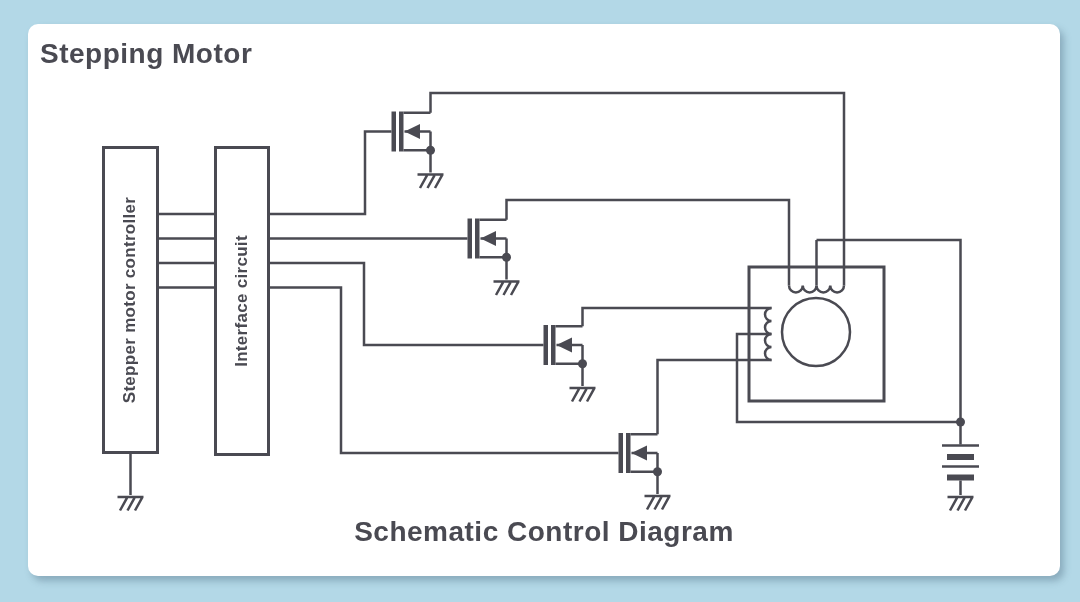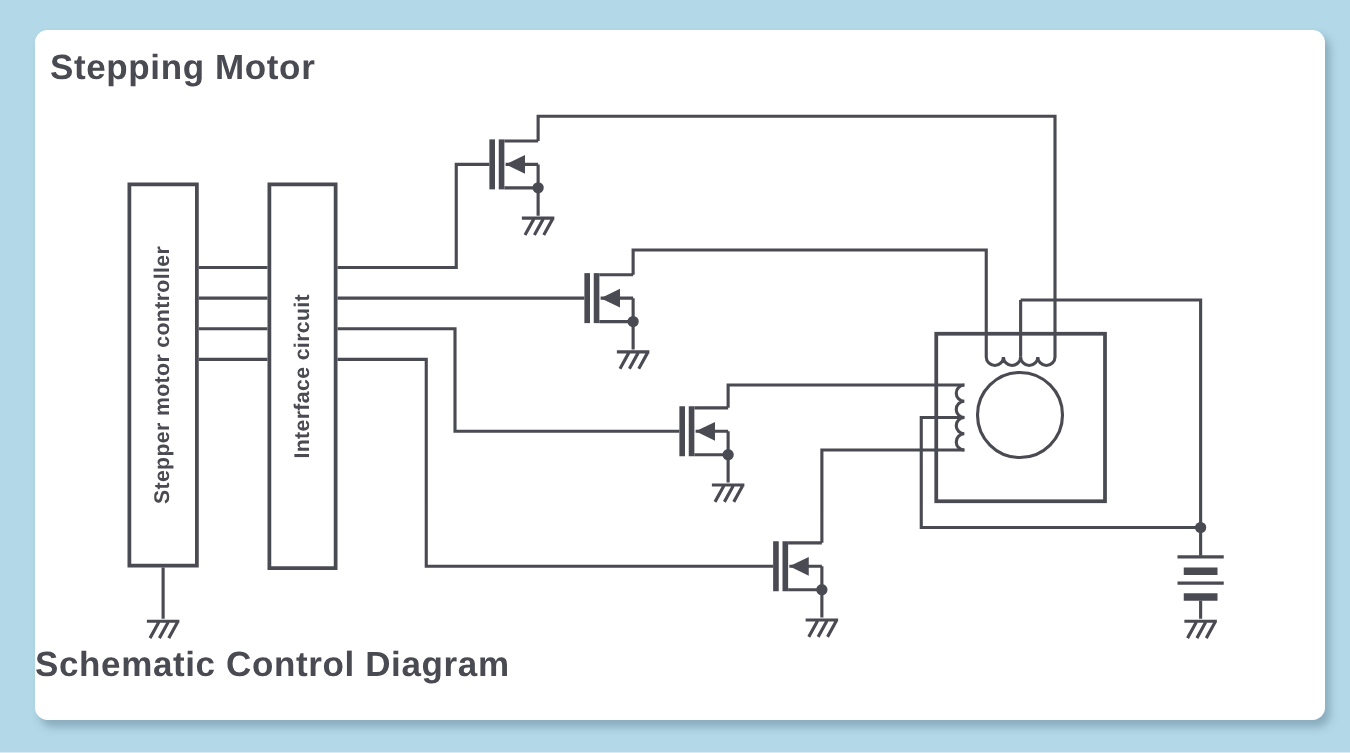--- a/index.html
+++ b/index.html
@@ -23,20 +23,21 @@
     box-shadow:4px 5px 7px rgba(70,100,120,.38);
     z-index:1;
   }
   .title{
     position:absolute;left:40px;top:38px;
     font-size:28px;font-weight:bold;color:var(--text);
     letter-spacing:.5px;z-index:4;
   }
   .caption{
     position:absolute;left:28px;top:516px;width:1032px;
+    text-align:center;
     font-size:28px;font-weight:bold;color:var(--text);
     letter-spacing:.5px;z-index:4;
   }
   svg.schematic{position:absolute;left:0;top:0;z-index:2;}
   .block{
     position:absolute;
     background:var(--panel);
     border:3px solid var(--line);
     display:flex;align-items:center;justify-content:center;
     z-index:3;

